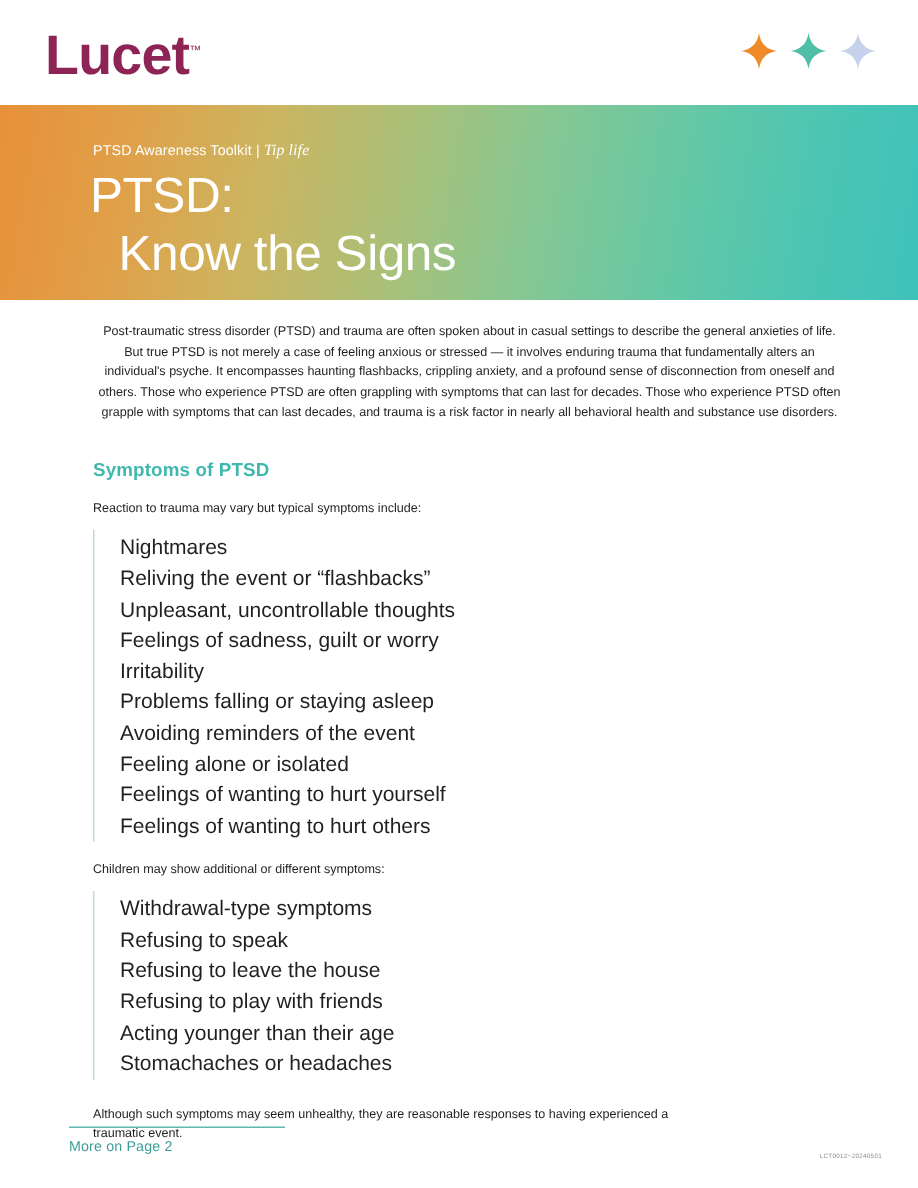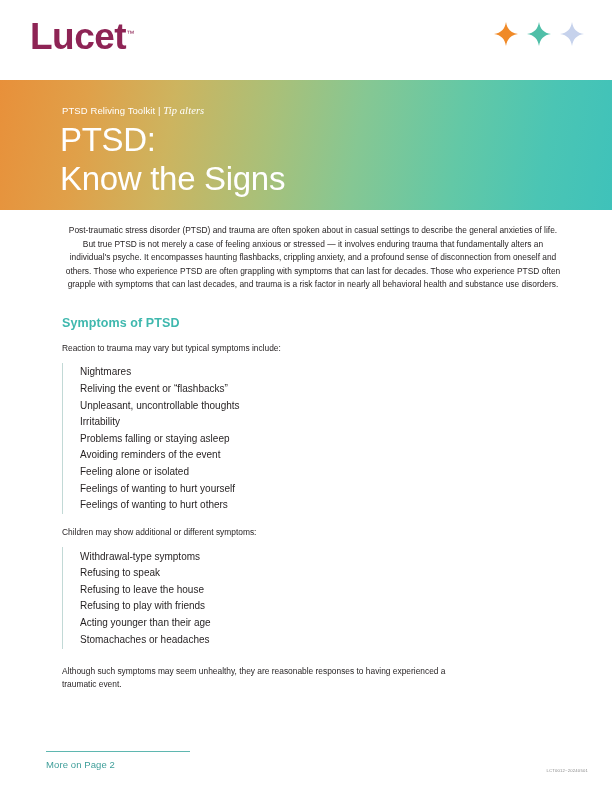--- a/index.html
+++ b/index.html
@@ -11,21 +11,21 @@
     height: 792px;
     background: #ffffff;
     font-family: "Liberation Sans", sans-serif;
     color: #231f20;
     position: relative;
     overflow: hidden;
   }
 
   
   .masthead {
-    height: 80px;
+    height: 70px;
     position: relative;
     background: #ffffff;
   }
   .logo {
     position: absolute;
     left: 30px;
     top: 18px;
     font-size: 37px;
     font-weight: bold;
     letter-spacing: -0.5px;
@@ -87,20 +87,21 @@
     left: 60px;
     font-size: 33px;
     line-height: 1.18;
     color: #ffffff;
     font-weight: normal;
     letter-spacing: -0.3px;
     margin: 0;
   }
   .hero-title .line2 {
     display: block;
+    margin-left: 19px;
   }
 
   
   .content {
     padding: 0 48px 0 62px;
     box-sizing: border-box;
   }
   .intro {
     margin: 14px 0 0 0;
     font-size: 8.4px;
@@ -124,21 +125,21 @@
     color: #231f20;
   }
 
   .rule-list {
     list-style: none;
     margin: 10px 0 0 0;
     padding: 1px 0 1px 17px;
     border-left: 1.5px solid #C2D9D6;
   }
   .rule-list li {
-    font-size: 10px;
+    font-size: 14px;
     line-height: 1.0;
     padding: 3.3px 0;
     color: #231f20;
   }
 
   .closing {
     font-size: 8.4px;
     line-height: 1.6;
     margin: 16px 0 0 0;
     max-width: 400px;
@@ -186,40 +187,41 @@
       <path d="M12 0 C13.2 7.2 16.8 10.8 24 12 C16.8 13.2 13.2 16.8 12 24 C10.8 16.8 7.2 13.2 0 12 C7.2 10.8 10.8 7.2 12 0 Z" fill="#4FBFA8"></path>
     </svg>
     <svg class="sparkle" viewBox="0 0 24 24">
       <path d="M12 0 C13.2 7.2 16.8 10.8 24 12 C16.8 13.2 13.2 16.8 12 24 C10.8 16.8 7.2 13.2 0 12 C7.2 10.8 10.8 7.2 12 0 Z" fill="#C6D2EC"></path>
     </svg>
   </div>
 </div>
 
 <div class="hero">
   <div class="hero-eyebrow">
-    <span>PTSD Reliving Toolkit | </span><span class="tip">Tip alters</span>
+    <span>PTSD Awareness Toolkit | </span><span class="tip">Tip life</span>
   </div>
   <h1 class="hero-title">
     <span>PTSD:</span>
     <span class="line2">Know the Signs</span>
   </h1>
 </div>
 
 <div class="content">
 
   <p class="intro">Post-traumatic stress disorder (PTSD) and trauma are often spoken about in casual settings to describe the general anxieties of life. But true PTSD is not merely a case of feeling anxious or stressed — it involves enduring trauma that fundamentally alters an individual's psyche. It encompasses haunting flashbacks, crippling anxiety, and a profound sense of disconnection from oneself and others. Those who experience PTSD are often grappling with symptoms that can last for decades. Those who experience PTSD often grapple with symptoms that can last decades, and trauma is a risk factor in nearly all behavioral health and substance use disorders.</p>
 
   <h2 class="section-heading">Symptoms of PTSD</h2>
 
   <p class="lead-in">Reaction to trauma may vary but typical symptoms include:</p>
 
   <ul class="rule-list">
     <li>Nightmares</li>
     <li>Reliving the event or “flashbacks”</li>
     <li>Unpleasant, uncontrollable thoughts</li>
+    <li>Feelings of sadness, guilt or worry</li>
     <li>Irritability</li>
     <li>Problems falling or staying asleep</li>
     <li>Avoiding reminders of the event</li>
     <li>Feeling alone or isolated</li>
     <li>Feelings of wanting to hurt yourself</li>
     <li>Feelings of wanting to hurt others</li>
   </ul>
 
   <p class="lead-in">Children may show additional or different symptoms:</p>
 

